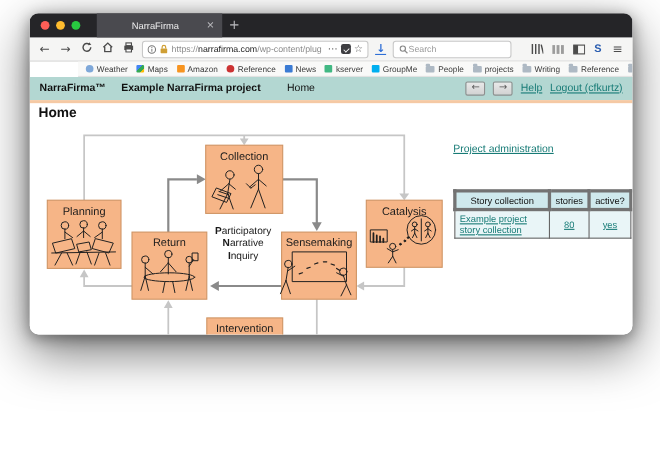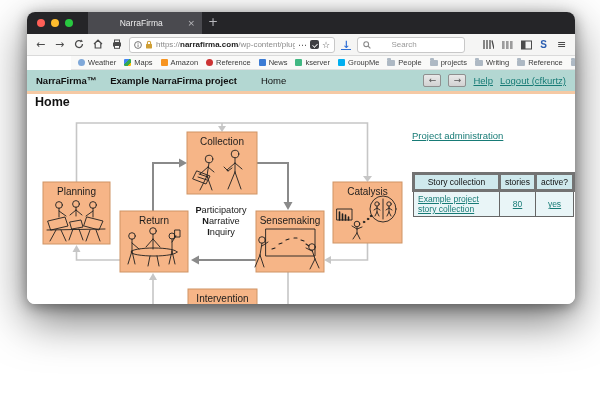--- a/index.html
+++ b/index.html
@@ -21,28 +21,28 @@
   .tab-close { color:#b9b9bd; font-size:9px; }
   .newtab { position:absolute; left:181px; top:3px; color:#b9b9bd; font-size:12px; line-height:15px; }
 
   
   .navbar { height:22px; background:#f5f5f4; border-bottom:1px solid #dadada;
     display:flex; align-items:center; padding:0 7px; gap:6px; }
   .nicon { color:#4b4b4b; font-size:11px; line-height:11px; width:13px; text-align:center; flex:none; }
   .urlbar { flex:none; width:206px; height:16px; background:#fff; border:1px solid #c8c8c8; border-radius:3px;
     display:flex; align-items:center; padding:0 4px; gap:3px; font-size:8px; }
   .urltext { flex:1; white-space:nowrap; overflow:hidden; color:#8a8a8a; }
-  .urltext .dom { color:#1c1c1c; font-weight:bold; }
+  .urltext .dom { color:#1c1c1c; font-weight:normal; }
   .pocket { width:9px; height:9px; background:#3e3e42; border-radius:2px; flex:none; position:relative; }
   .pocket:after { content:""; position:absolute; left:2px; top:2.5px; width:5px; height:3px;
     border-left:1.4px solid #fff; border-bottom:1.4px solid #fff; transform:rotate(-45deg) scale(.8); }
   .small-glyph { color:#5a5a5a; font-size:9px; flex:none; }
   .dl { color:#2f6fd6; font-weight:bold; font-size:10px; line-height:9px; border-bottom:1.5px solid #2f6fd6; padding:0 1px; flex:none; }
   .searchbar { flex:none; width:108px; height:16px; background:#fff; border:1px solid #c8c8c8; border-radius:3px;
-    display:flex; align-items:center; padding:0 5px; gap:20px; font-size:8px; color:#999; }
+    display:flex; align-items:center; padding:0 5px; gap:0; font-size:8px; color:#999; }
   .right-icons { margin-left:auto; display:flex; align-items:center; gap:8px; }
   .s-ext { color:#2a5db0; font-weight:bold; font-size:10px; }
 
   
   .bookmarks { height:14px; background:#f9f9f8; border-bottom:1px solid #e2e2e2;
     display:flex; align-items:center; padding:0 7px; gap:8px; font-size:7.5px; color:#3b3b3b; white-space:nowrap; overflow:hidden;margin-left:44px; }
   .bm { display:flex; align-items:center; gap:3px; flex:none; }
   .fav { width:7px; height:7px; border-radius:1px; flex:none; }
   .fav-weather{ background:#7fa8d9; border-radius:50%; }
   .fav-maps{ background:linear-gradient(135deg,#4285f4 0 40%,#34a853 40% 72%,#fbbc05 72%); }

